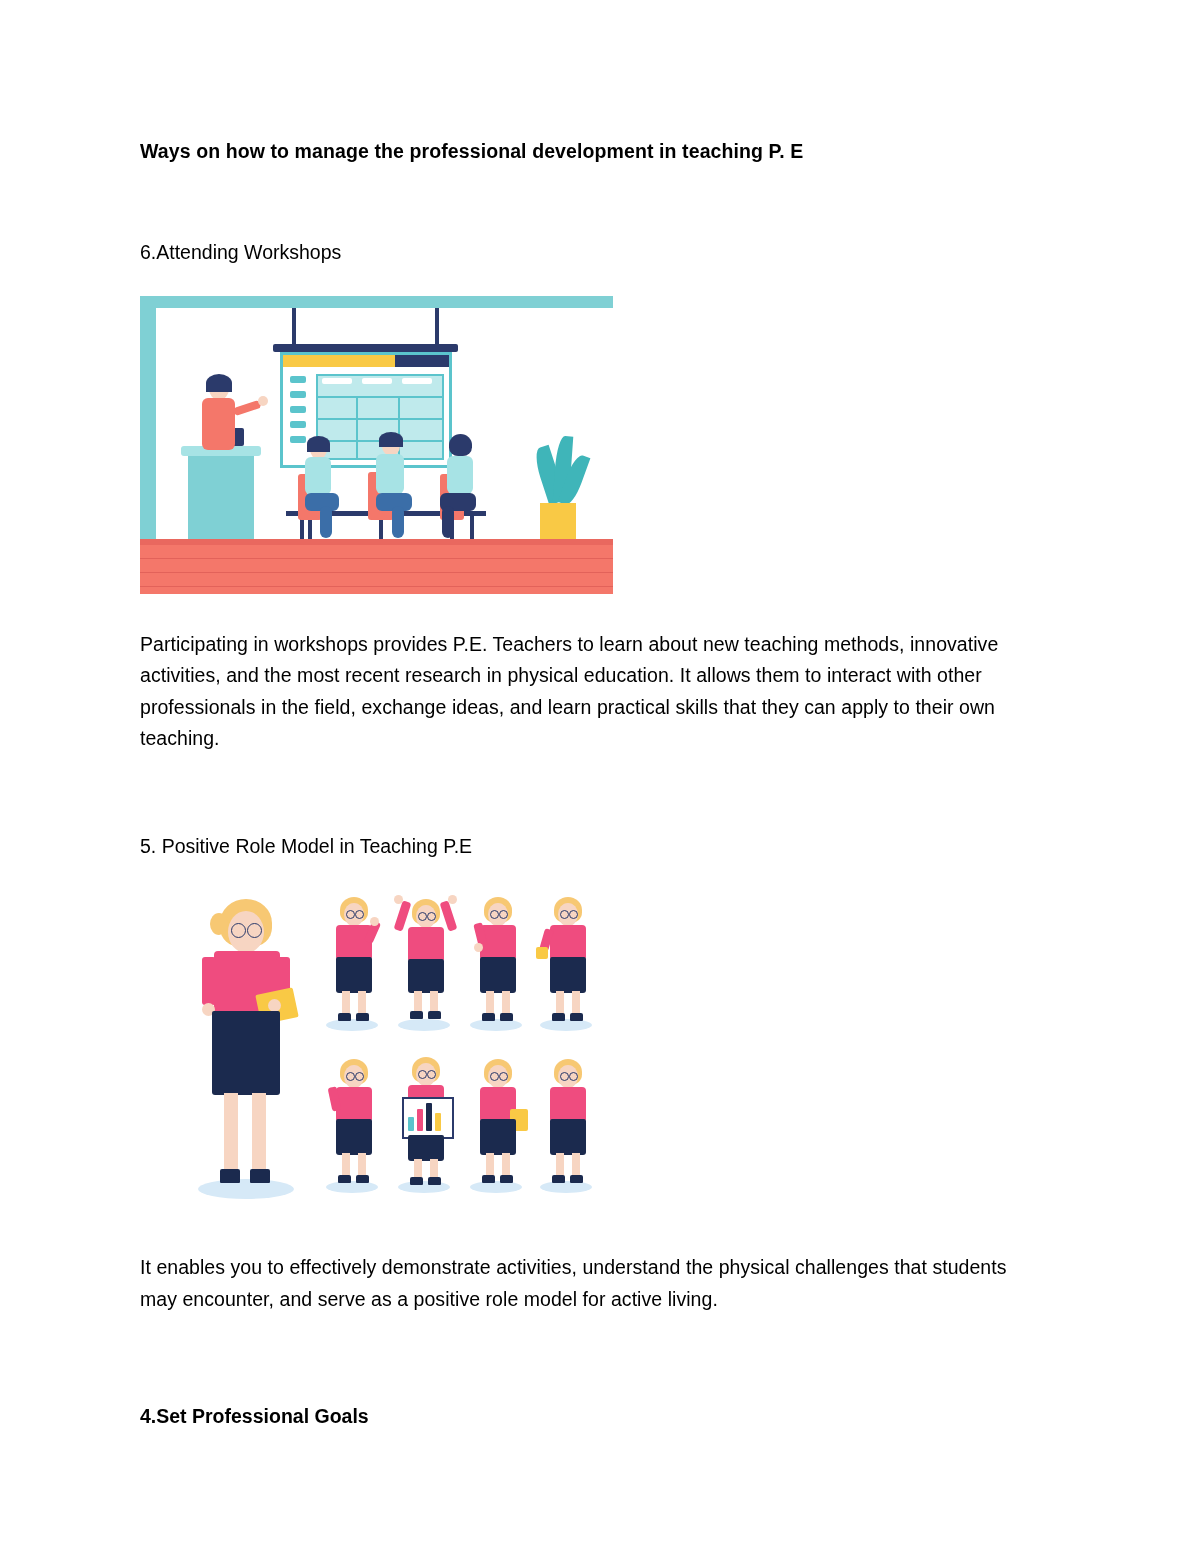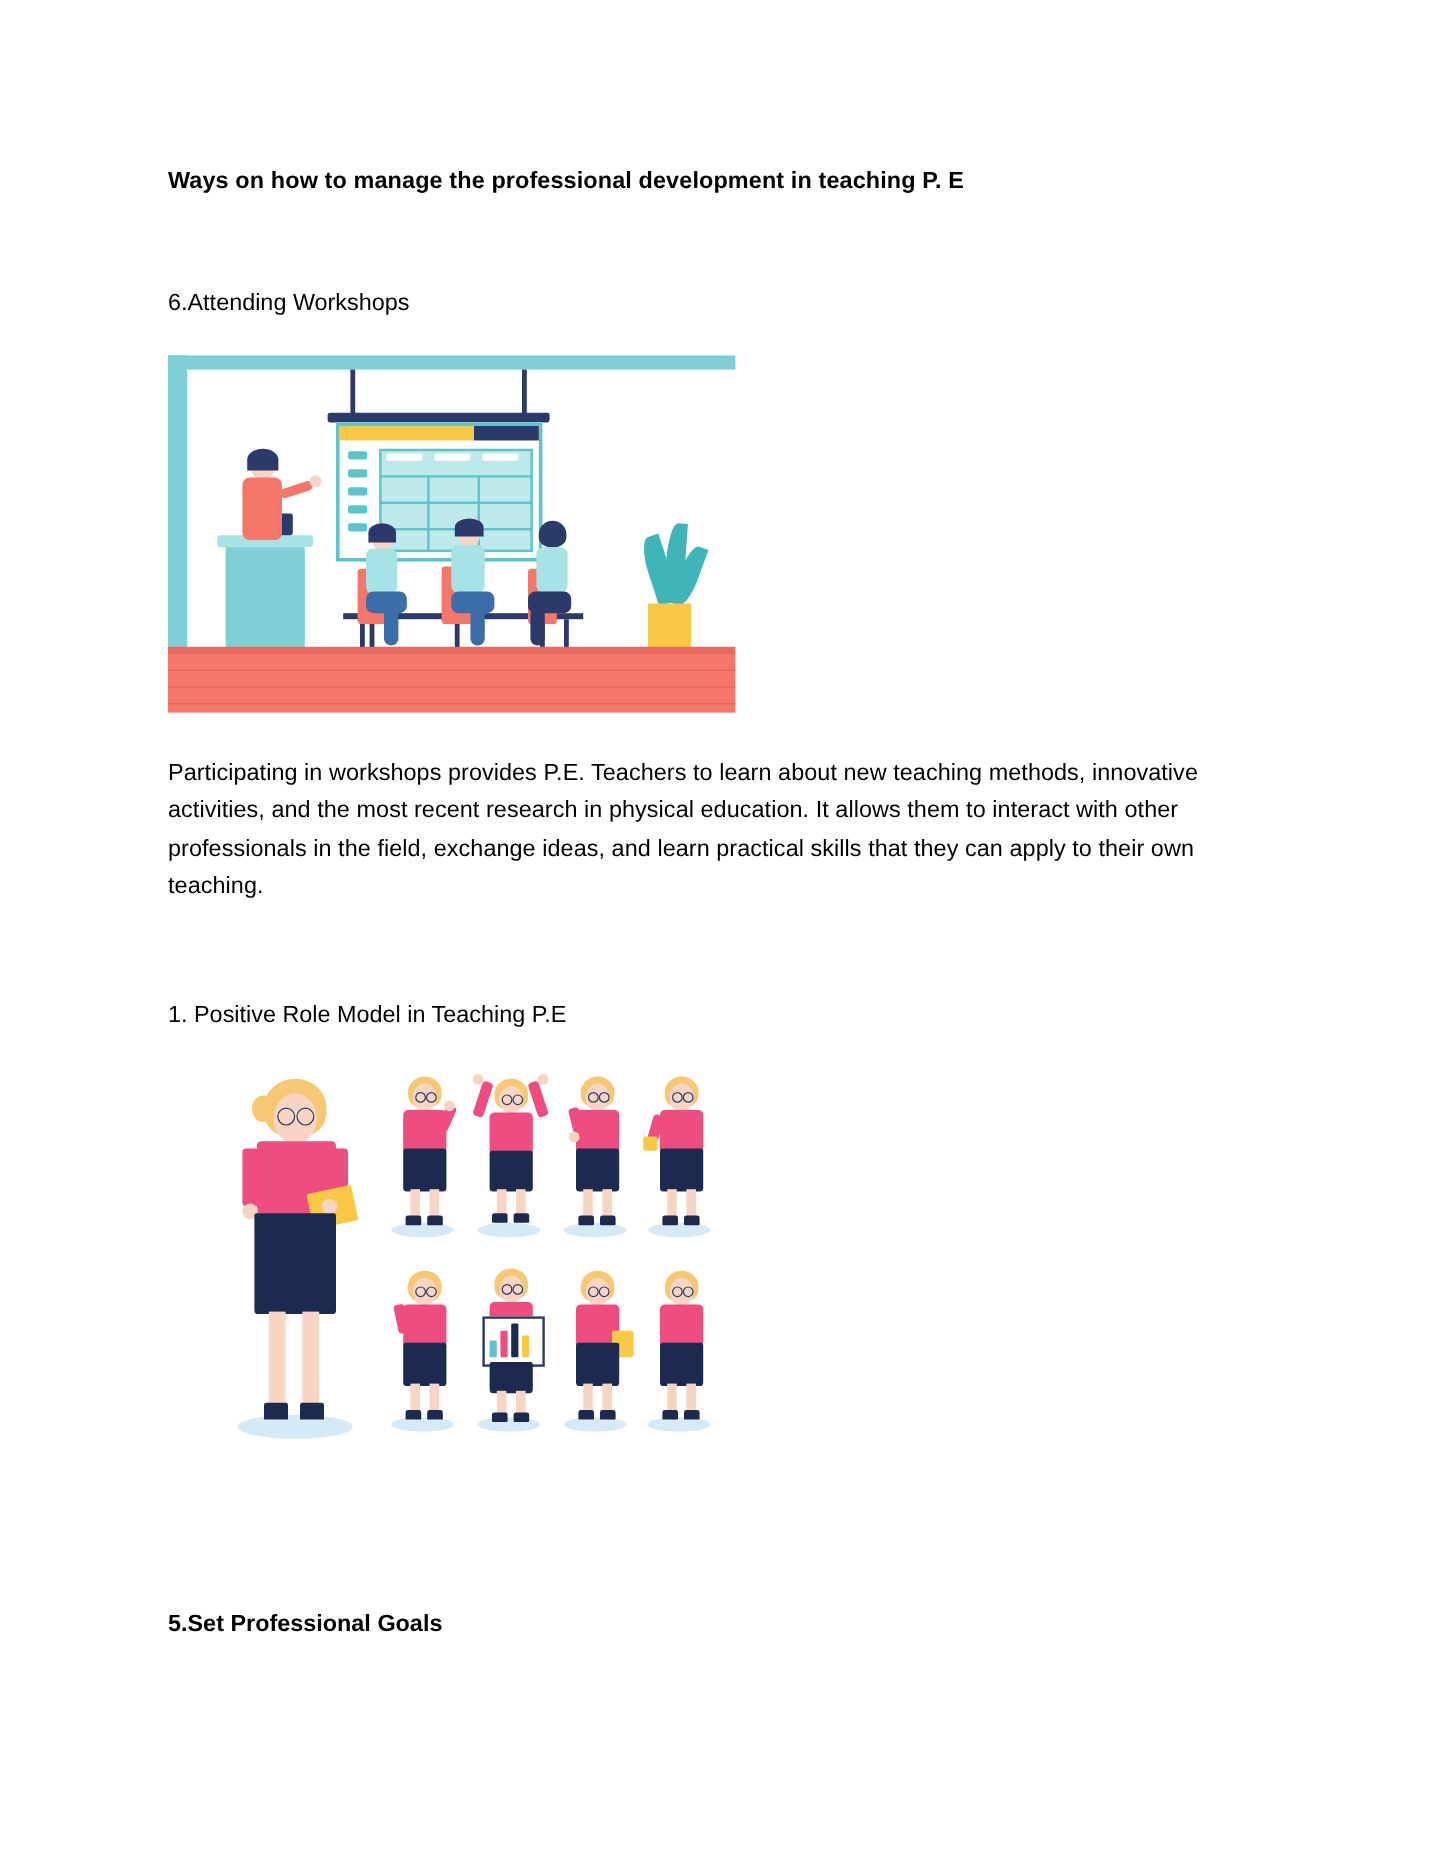--- a/index.html
+++ b/index.html
@@ -307,21 +307,21 @@
       <div class="i1-floorline" style="left:0; top:276px; width:473px;"></div>
       <div class="i1-floorline" style="left:0; top:290px; width:473px;"></div>
     </div>
 
     <div class="gap-3"></div>
 
     <p class="body-text"> Participating in workshops provides P.E. Teachers to  learn about new teaching methods, innovative activities, and the most recent research in physical education. It allows them to interact with other professionals in the field, exchange ideas, and learn practical skills that they can apply to their own teaching.</p>
 
     <div class="gap-4"></div>
 
-    <div class="heading">1. Positive Role Model in Teaching P.E</div>
+    <div class="heading">5. Positive Role Model in Teaching P.E</div>
 
     <div class="gap-5"></div>
 
     <div class="illus2">
 
       <div class="p-shadow" style="left:18px; top:288px; width:96px; height:20px;"></div>
       <div class="p-hair" style="left:40px; top:8px; width:52px; height:48px;"></div>
       <div class="p-head" style="left:48px; top:20px; width:36px; height:42px;"></div>
       <div class="p-glasses" style="left:51px; top:32px; width:13px; height:13px;"></div>
       <div class="p-glasses" style="left:67px; top:32px; width:13px; height:13px;"></div>
@@ -447,19 +447,20 @@
       <div class="p-top" style="left:370px; top:196px; width:36px; height:34px;"></div>
       <div class="p-skirt" style="left:370px; top:228px; width:36px; height:36px;"></div>
       <div class="p-leg" style="left:376px; top:262px; width:8px; height:26px;"></div>
       <div class="p-leg" style="left:392px; top:262px; width:8px; height:26px;"></div>
       <div class="p-shoe" style="left:372px; top:284px; width:13px; height:8px;"></div>
       <div class="p-shoe" style="left:390px; top:284px; width:13px; height:8px;"></div>
     </div>
 
     <div class="gap-6"></div>
 
+    <p class="body-text">It enables you to effectively demonstrate activities, understand the physical challenges that students may encounter, and serve as a positive role model for active living.</p>
 
     <div class="gap-7"></div>
 
-    <div class="heading bold">5.Set Professional Goals</div>
+    <div class="heading bold">4.Set Professional Goals</div>
 
   </div>
 </div>
 
 </body></html>

